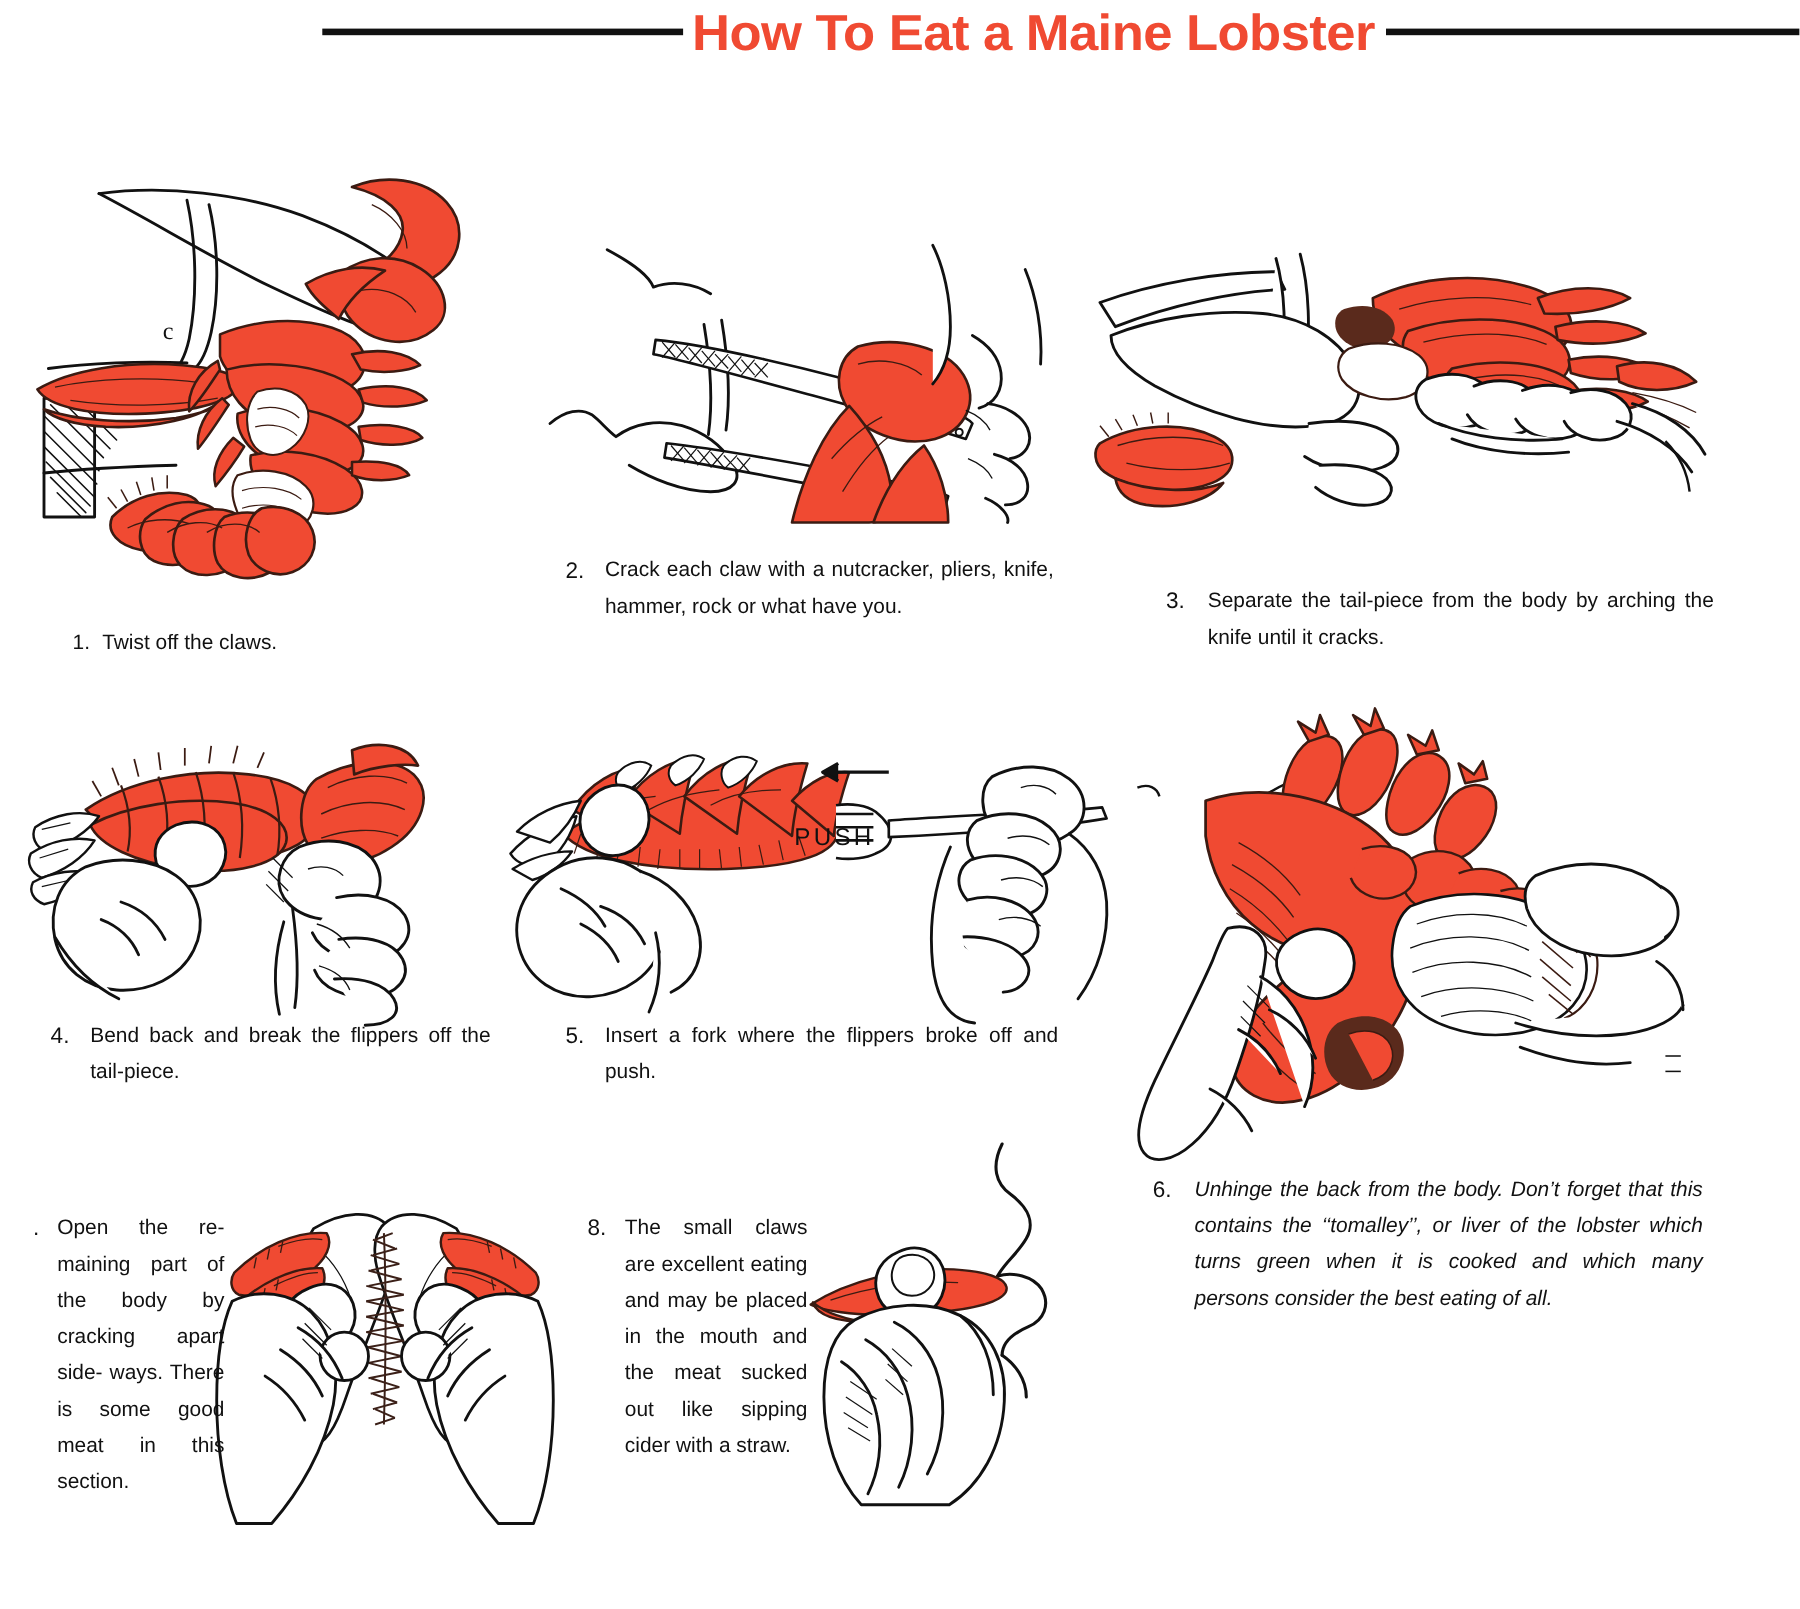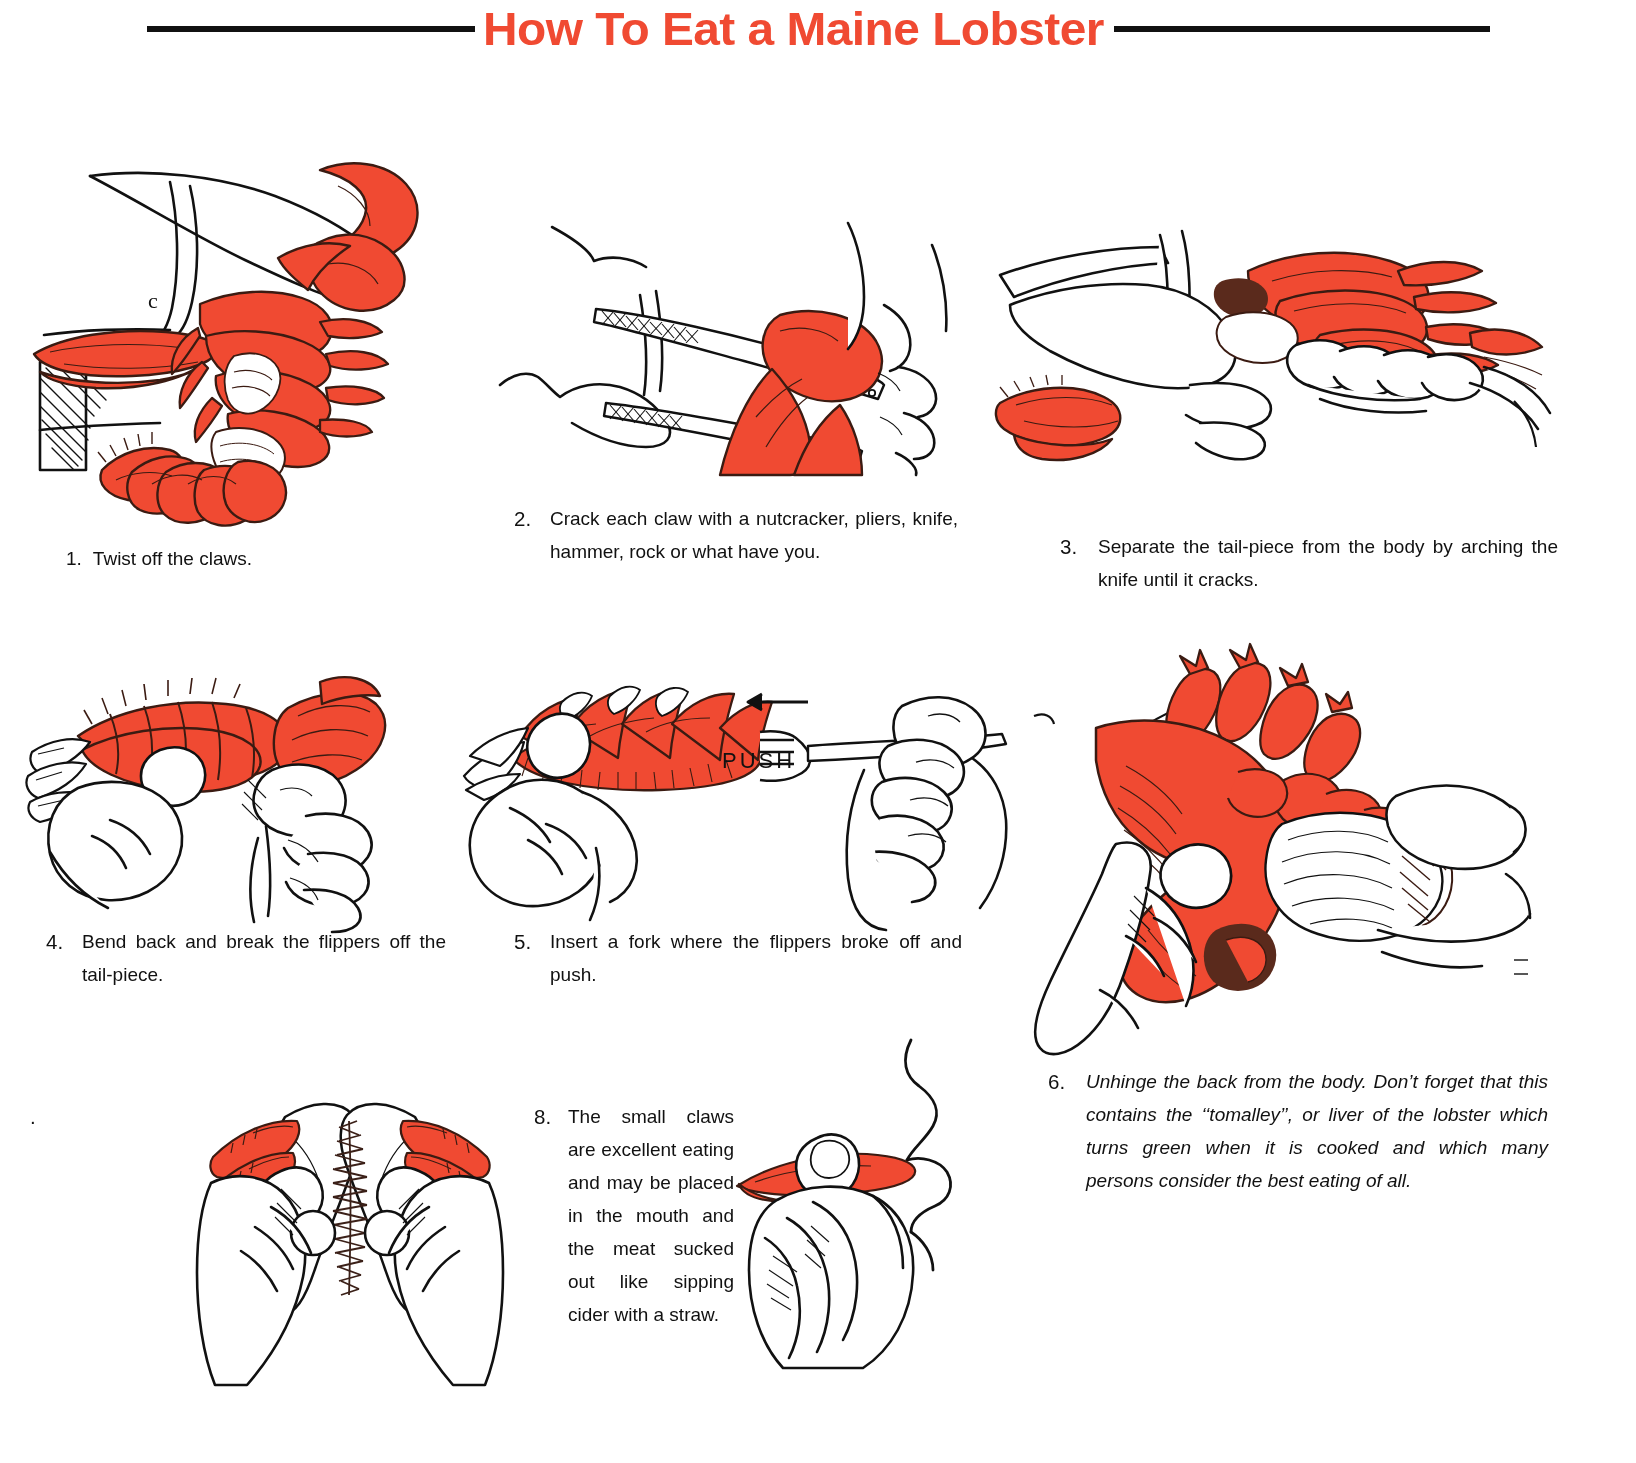--- a/index.html
+++ b/index.html
@@ -7,21 +7,21 @@
     width:1636px;height:1463px;
     background:#ffffff;
     font-family:"Liberation Sans","DejaVu Sans",sans-serif;
     color:#111;
     position:relative;
     overflow:hidden;
   }
   
   .title-bar{
     position:absolute;left:0;top:0;width:1636px;height:58px;
-    display:flex;align-items:center;justify-content:center;
+    display:flex;align-items:center;justify-content:flex-end;
   }
   .rule{height:6px;background:#111;flex:0 0 auto;}
   .rule-left{width:328px;margin-right:20px;}
   .rule-right{width:376px;margin-left:22px;}
   .title-text{
     font-size:46px;font-weight:bold;
     letter-spacing:-0.5px;
     color:#F04A32;
     white-space:nowrap;
     transform:scaleX(1.04);
@@ -791,21 +791,21 @@
     <path d="M86 206 L104 222"></path>
         <path d="M82 220 L100 236"></path>
         <path d="M80 234 L96 248"></path>
   </g>
 
   <path d="M96 122 C110 118 122 124 124 136 C126 148 116 158 104 158
            C92 158 84 148 86 136 C88 128 90 124 96 122 Z" fill="#fff" stroke="#111" stroke-width="1.8"></path>
 </svg>
 </div>
 
-<div class="cap" style="left:66px;top:542px;width:320px;text-align:left;">
+<div class="cap" style="left:66px;top:568px;width:320px;text-align:left;">
   <span class="num">1.</span><span>Twist off the claws.</span>
 </div>
 
 <div class="hang" style="left:514px;top:502px;width:444px;">
   <span class="num" style="position:absolute;left:0;top:0;font-size:20.5px;line-height:33px;">2.</span>
   <span class="body cap" style="position:static;display:block;margin-left:36px;width:408px;">Crack each claw with a nutcracker, pliers, knife, hammer, rock or what have you.</span>
 </div>
 
 <div class="hang" style="left:1060px;top:530px;width:500px;">
   <span class="num" style="position:absolute;left:0;top:0;font-size:20.5px;line-height:33px;">3.</span>
@@ -822,20 +822,21 @@
   <span class="body cap" style="position:static;display:block;margin-left:36px;width:412px;">Insert a fork where the flippers broke off and push.</span>
 </div>
 
 <div class="hang" style="left:1048px;top:1065px;width:500px;">
   <span class="num" style="position:absolute;left:0;top:0;font-size:20.5px;line-height:33px;">6.</span>
   <span class="body cap" style="position:static;display:block;margin-left:38px;width:462px;font-style:italic;">Unhinge the back from the body. Don’t forget that this contains the ‘‘tomalley’’, or liver of the lobster which turns green when it is cooked and which many persons consider the best eating of all.</span>
 </div>
 
 <div class="hang" style="left:30px;top:1100px;width:174px;">
   <span class="num" style="position:absolute;left:0;top:0;font-size:20.5px;line-height:33px;">.</span>
+  <span class="body cap" style="position:static;display:block;margin-left:22px;width:152px;">Open the re- maining part of the body by cracking apart side- ways. There is some good meat in this section.</span>
 </div>
 
 <div class="hang" style="left:534px;top:1100px;width:200px;">
   <span class="num" style="position:absolute;left:0;top:0;font-size:20.5px;line-height:33px;">8.</span>
   <span class="body cap" style="position:static;display:block;margin-left:34px;width:166px;">The small claws are excellent eating and may be placed in the mouth and the meat sucked out like sipping cider with a straw.</span>
 </div>
 
 <div class="push-label" style="left:722px;top:748px;">PUSH</div>
 
 </body></html>

